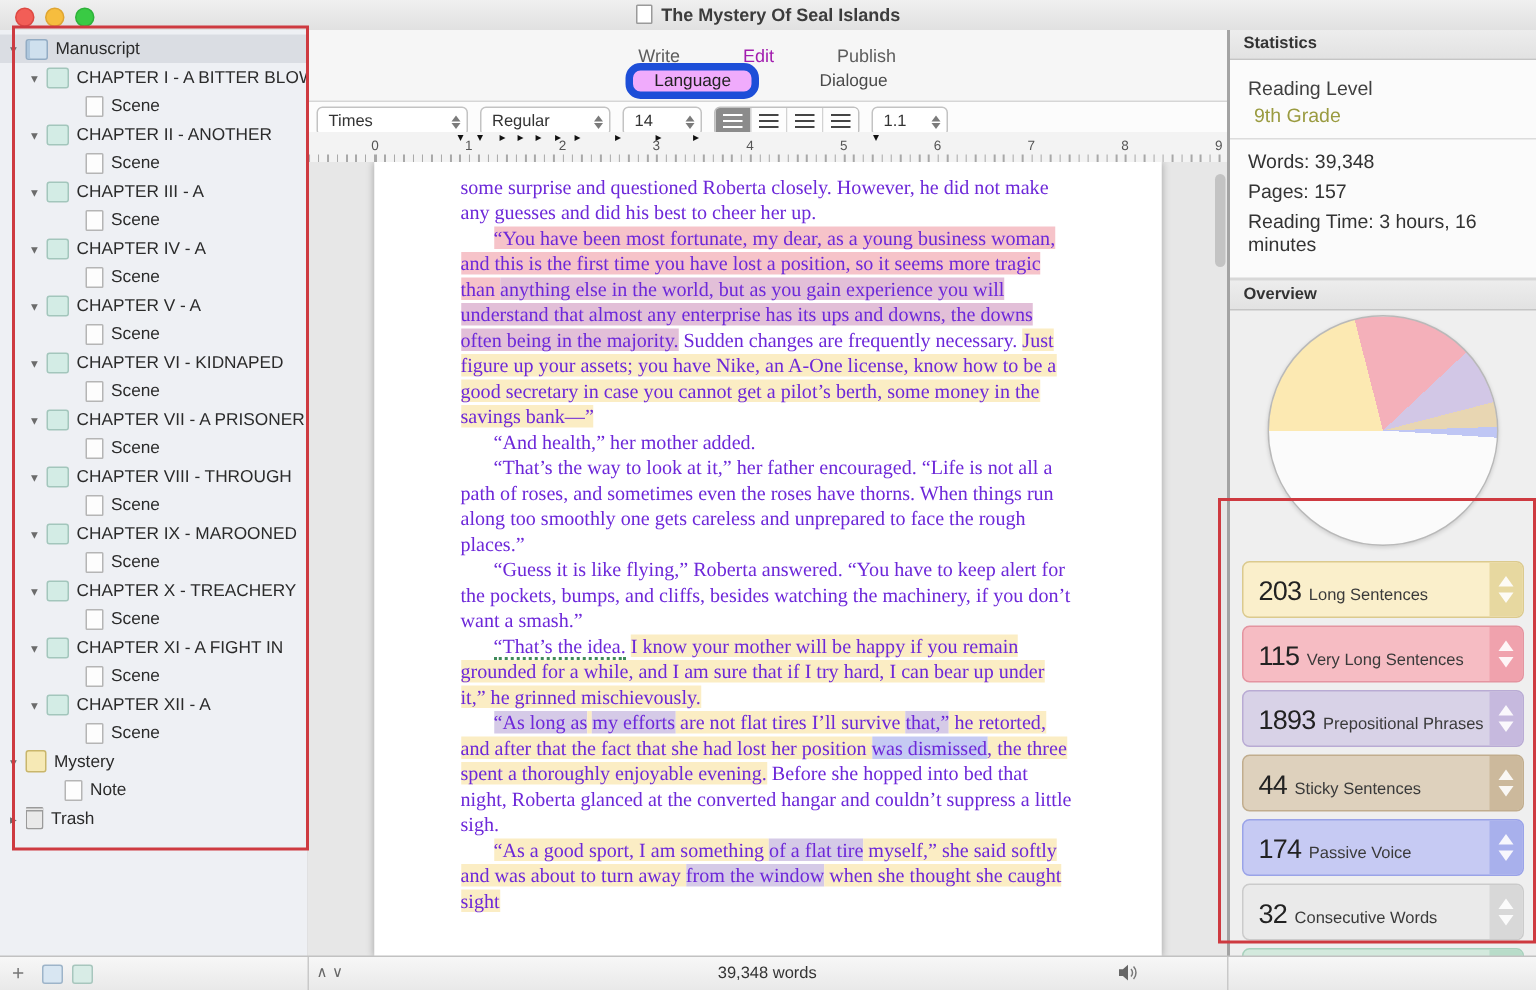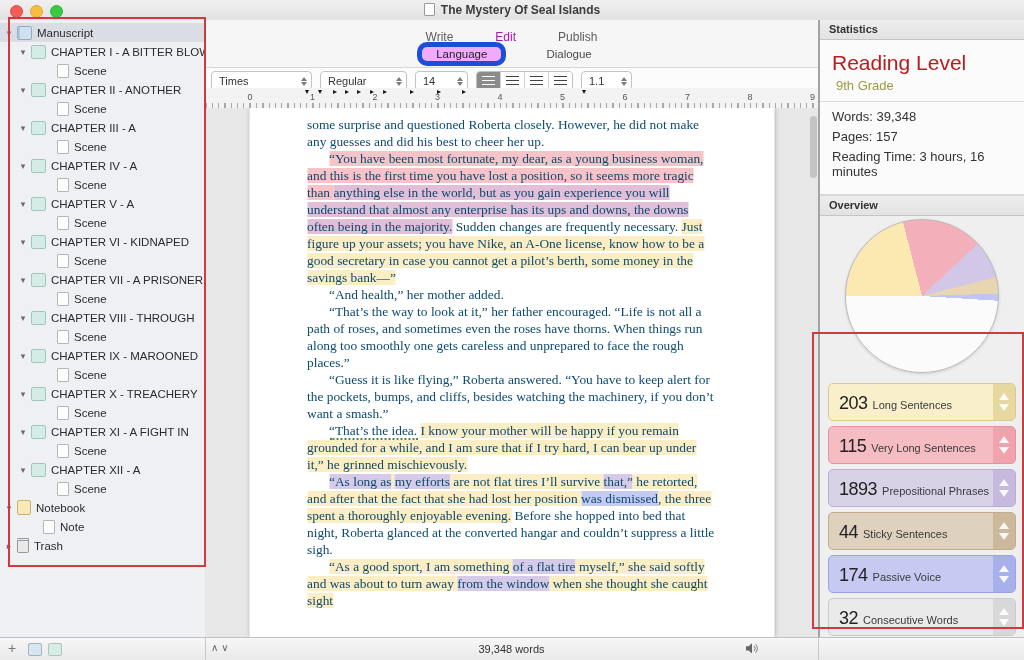--- a/index.html
+++ b/index.html
@@ -63,38 +63,38 @@
   #ticks{position:absolute;left:0;right:0;bottom:0;height:5px;
          background:repeating-linear-gradient(to right,#a8a8a8 0 1px,transparent 1px 6.25px);
          background-position:45px 0}
   .rnum{position:absolute;top:4px;font-size:9px;color:#555;transform:translateX(-50%)}
   .tmark{position:absolute;top:0;font-size:8px;color:#111;line-height:8px}
   
   #editor{position:absolute;left:205px;top:108px;width:613px;bottom:22px;background:#e7e7e7;overflow:hidden}
   #page{position:absolute;left:50%;transform:translateX(-50%);top:0;bottom:0;width:525px;
         background:#fff;box-shadow:0 0 5px rgba(0,0,0,.3)}
   #text{padding:8px 58px 0;font-family:"Liberation Serif","DejaVu Serif",serif;
-        font-size:13.4px;line-height:17px;color:#0c4a6e}
+        font-size:13.4px;line-height:17px;color:#6d28d9}
   #text p{margin:0}
   #text p.ind{text-indent:22px}
   .hl-pink{background:#f6c3c9}
   .hl-pinkpurple{background:#e2bfd8}
   .hl-yellow{background:#fbedc4}
   .hl-purple{background:#d5cae7}
   .hl-blue{background:#c5caf3}
   .hl-ul-green{border-bottom:2px dotted #3f8a5a}
   #vscroll{position:absolute;right:1px;top:8px;width:7px;height:62px;background:#c3c3c3;border-radius:4px}
   
   #stats-panel{position:absolute;left:818px;top:20px;right:0;bottom:22px;background:#efefef;
                border-left:2px solid #a3a3a3}
   .sect-header{height:19px;line-height:19px;background:linear-gradient(#ededed,#e2e2e2);
                border-top:1px solid #d8d8d8;border-bottom:1px solid #c5c5c5;
                font-size:11px;font-weight:bold;color:#333;padding-left:9px}
   #stats-body{background:#fbfbfb;padding:9px 0 10px;border-bottom:1px solid #d8d8d8}
-  #reading-level-label{font-size:21px;color:#b91c1c;padding:2px 0 3px 12px}
+  #reading-level-label{font-size:13px;color:#404040;padding:2px 0 3px 12px}
   #reading-level-value{font-size:13px;color:#9a9b40;padding:0 0 8px 16px}
   #stats-divider{height:1px;background:#dcdcdc;margin:0 0 7px}
   .stat-line{font-size:13px;color:#333;padding:0 0 5px 12px}
   #overview-body{height:160px;display:flex;align-items:center;justify-content:center}
   #pie{width:152px;height:152px;border-radius:50%;border:1px solid #b9b9b9;
        box-shadow:0 1px 3px rgba(0,0,0,.15)}
   #hl-list{padding:7px 8px 0}
   .hl-row{position:relative;height:36px;border-radius:5px;margin-bottom:5px;overflow:hidden}
   .hl-row .txt{position:absolute;left:10px;bottom:6px;white-space:nowrap}
   .hl-count{font-size:18px;color:#222;letter-spacing:-.5px}
@@ -258,21 +258,21 @@
         <span class="tlabel">CHAPTER XII - A</span>
       </div>
       <div class="trow" style="padding-left: 44px;">
         <span class="arrow"></span>
         <span class="ticon i-page"></span>
         <span class="tlabel">Scene</span>
       </div>
       <div class="trow" style="padding-left: 4px;">
         <span class="arrow">▾</span>
         <span class="ticon i-notebook"></span>
-        <span class="tlabel">Notebook</span>
+        <span class="tlabel">Mystery</span>
       </div>
       <div class="trow" style="padding-left: 30px;">
         <span class="arrow"></span>
         <span class="ticon i-page"></span>
         <span class="tlabel">Note</span>
       </div>
       <div class="trow" style="padding-left: 4px;">
         <span class="arrow">▸</span>
         <span class="ticon i-trash"></span>
         <span class="tlabel">Trash</span>

